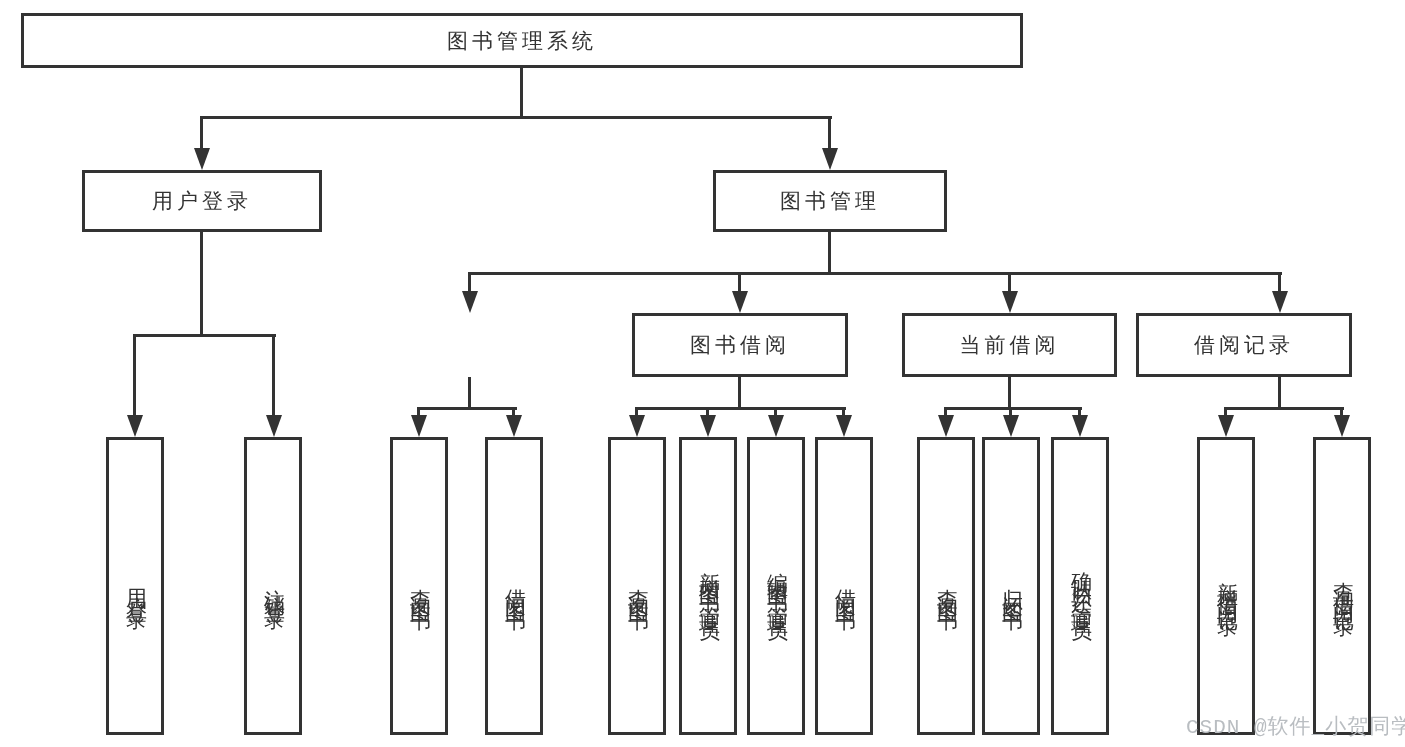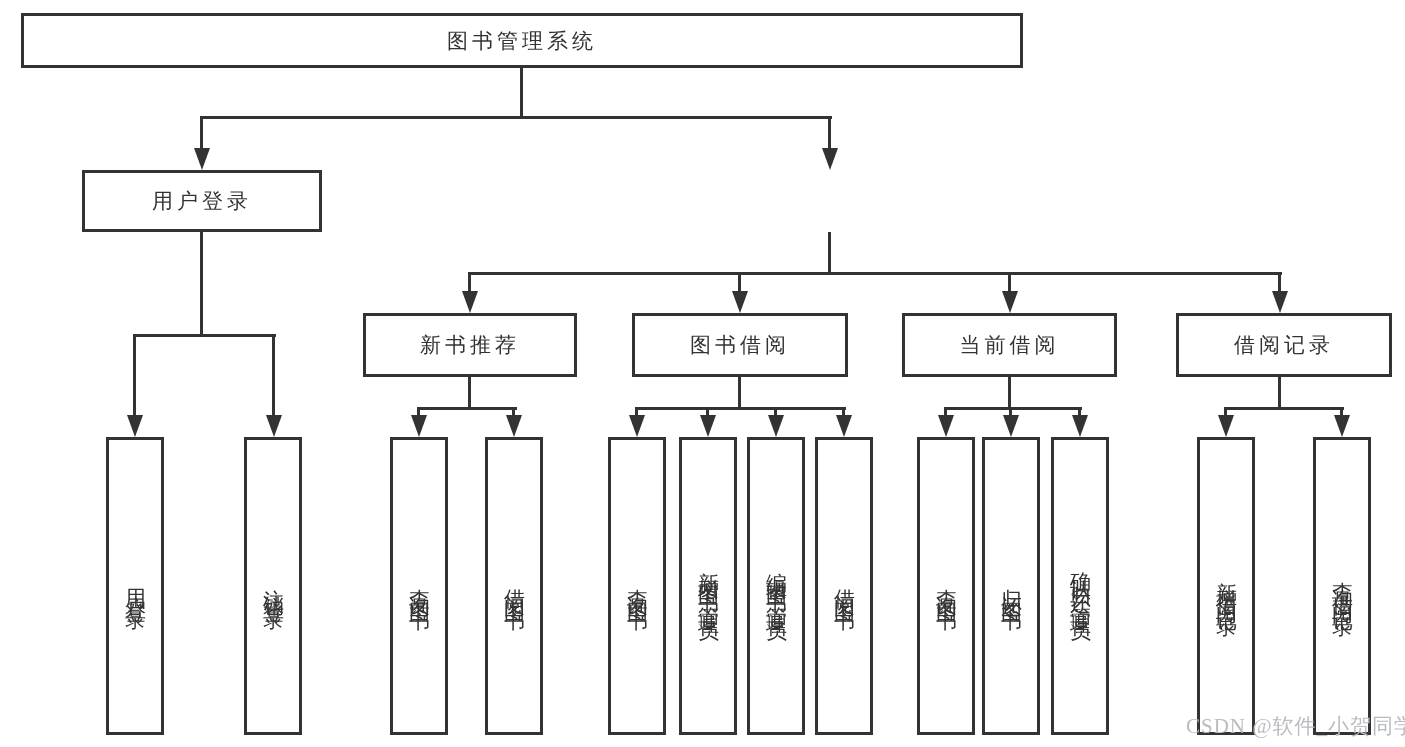--- a/index.html
+++ b/index.html
@@ -1,21 +1,21 @@
 <!DOCTYPE html>
 <html><head>
 <meta charset="utf-8">
 <style>
   html, body { margin: 0; padding: 0; background: #ffffff; }
   .canvas {
     position: relative;
     width: 1405px;
     height: 747px;
     background: #ffffff;
-    font-family: Liberation Serif, serif;
+    font-family: Liberation Mono, monospace;
     overflow: hidden;
   }
   .hbox {
     position: absolute;
     box-sizing: border-box;
     border: 3px solid #333333;
     background: #ffffff;
     display: flex;
     align-items: center;
     justify-content: center;
@@ -78,50 +78,50 @@
 
   <div class="vline" style="left:520px; top:68px; height:49px;"></div>
   <div class="hline" style="left:200px; top:116px; width:632px;"></div>
   <div class="vline" style="left:200px; top:116px; height:34px;"></div>
   <div class="arrow" style="left:194px; top:148px;"></div>
   <div class="vline" style="left:828px; top:116px; height:34px;"></div>
   <div class="arrow" style="left:822px; top:148px;"></div>
 
   <div class="hbox" style="left:82px; top:170px; width:240px; height:62px;">
     <span>用户登录</span>
+  </div>
+  <div class="hbox" style="left:713px; top:170px; width:234px; height:62px;">
+    <span>图书管理</span>
   </div>
 
   <div class="vline" style="left:200px; top:232px; height:105px;"></div>
   <div class="hline" style="left:133px; top:334px; width:143px;"></div>
   <div class="vline" style="left:133px; top:334px; height:83px;"></div>
   <div class="arrow" style="left:127px; top:415px;"></div>
   <div class="vline" style="left:272px; top:334px; height:83px;"></div>
   <div class="arrow" style="left:266px; top:415px;"></div>
 
   <div class="vline" style="left:828px; top:232px; height:43px;"></div>
   <div class="hline" style="left:468px; top:272px; width:814px;"></div>
   <div class="vline" style="left:468px; top:272px; height:21px;"></div>
   <div class="arrow" style="left:462px; top:291px;"></div>
   <div class="vline" style="left:738px; top:272px; height:21px;"></div>
   <div class="arrow" style="left:732px; top:291px;"></div>
   <div class="vline" style="left:1008px; top:272px; height:21px;"></div>
   <div class="arrow" style="left:1002px; top:291px;"></div>
   <div class="vline" style="left:1278px; top:272px; height:21px;"></div>
   <div class="arrow" style="left:1272px; top:291px;"></div>
 
-  <div class="hbox" style="left:363px; top:313px; width:214px; height:64px;">
-    <span>新书推荐</span>
-  </div>
   <div class="hbox" style="left:902px; top:313px; width:215px; height:64px;">
     <span>当前借阅</span>
   </div>
   <div class="hbox" style="left:632px; top:313px; width:216px; height:64px;">
     <span>图书借阅</span>
   </div>
-  <div class="hbox" style="left:1176px; top:313px; width:216px; height:64px;">
+  <div class="hbox" style="left:1136px; top:313px; width:216px; height:64px;">
     <span>借阅记录</span>
   </div>
 
   <div class="vline" style="left:468px; top:377px; height:33px;"></div>
   <div class="hline" style="left:417px; top:407px; width:100px;"></div>
   <div class="vline" style="left:417px; top:407px; height:10px;"></div>
   <div class="arrow" style="left:411px; top:415px;"></div>
   <div class="vline" style="left:512px; top:407px; height:10px;"></div>
   <div class="arrow" style="left:506px; top:415px;"></div>
 

